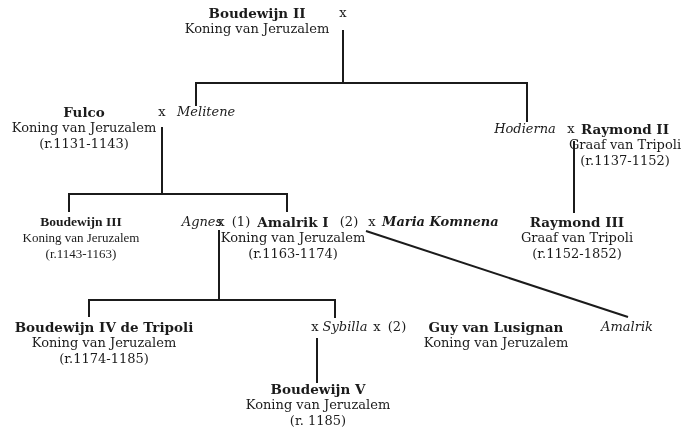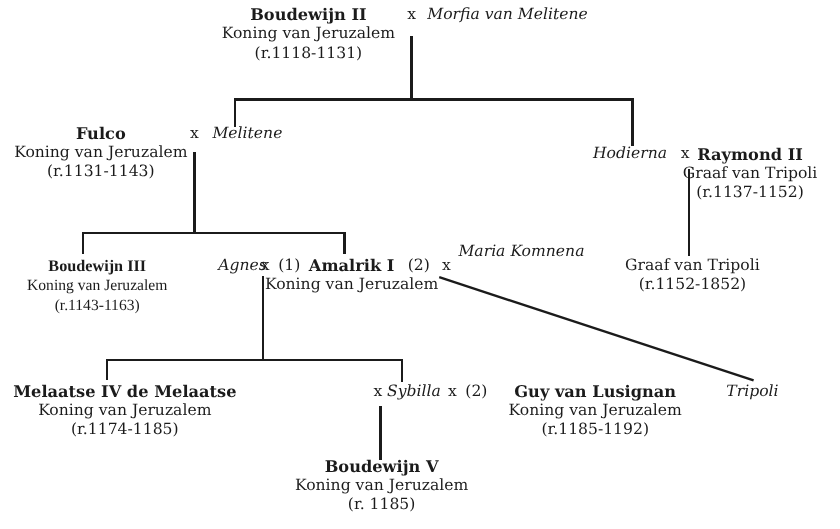--- a/index.html
+++ b/index.html
@@ -47,24 +47,22 @@
     <line class="ortho" x1="88" y1="300" x2="336" y2="300"></line>
     <line class="ortho" x1="89" y1="300" x2="89" y2="317"></line>
     <line class="ortho" x1="335" y1="300" x2="335" y2="318"></line>
     <line x1="366" y1="231" x2="628" y2="317"></line>
     <line class="ortho" x1="317" y1="338" x2="317" y2="383"></line>
   </svg>
 
   <div class="node" style="left:257px; top:5px;">
     <div class="bold">Boudewijn II</div>
     <div>Koning van Jeruzalem</div>
-    <div>(r.1118-1131)</div>
   </div>
   <div class="node" style="left:343px; top:5px;">x</div>
-  <div class="node la italic" style="left:356px; top:5px;">Morfia van Melitene</div>
 
   <div class="node" style="left:84px; top:104px;">
     <div class="bold">Fulco</div>
     <div>Koning van Jeruzalem</div>
     <div>(r.1131-1143)</div>
   </div>
   <div class="node" style="left:162px; top:104px;">x</div>
   <div class="node la italic" style="left:177px; top:104px;">Melitene</div>
 
   <div class="node italic" style="left:525px; top:121px;text-align:right;">Hodierna</div>
@@ -79,44 +77,45 @@
     <div class="bold">Boudewijn III</div>
     <div>Koning van Jeruzalem</div>
     <div>(r.1143-1163)</div>
   </div>
   <div class="node italic" style="left:202px; top:214px;">Agnes</div>
   <div class="node" style="left:221px; top:214px;">x</div>
   <div class="node" style="left:241px; top:214px;">(1)</div>
   <div class="node" style="left:293px; top:214px;">
     <div class="bold">Amalrik I</div>
     <div>Koning van Jeruzalem</div>
+    <div>(r.1163-1174)</div>
   </div>
   <div class="node" style="left:349px; top:214px;">(2)</div>
   <div class="node" style="left:372px; top:214px;">x</div>
-  <div class="node la italic" style="left:382px; top:202px;">Maria Komnena</div>
+  <div class="node la italic" style="left:382px; top:214px;font-weight:bold;">Maria Komnena</div>
   <div class="node" style="left:577px; top:214px;">
+    <div class="bold">Raymond III</div>
     <div>Graaf van Tripoli</div>
     <div>(r.1152-1852)</div>
   </div>
 
   <div class="node" style="left:104px; top:319px;">
-    <div class="bold">Melaatse IV de Melaatse</div>
+    <div class="bold">Boudewijn IV de Tripoli</div>
     <div>Koning van Jeruzalem</div>
     <div>(r.1174-1185)</div>
   </div>
   <div class="node" style="left:315px; top:319px;">x</div>
   <div class="node italic" style="left:345px; top:319px;">Sybilla</div>
   <div class="node" style="left:377px; top:319px;">x</div>
   <div class="node" style="left:397px; top:319px;">(2)</div>
   <div class="node" style="left:496px; top:319px;">
     <div class="bold">Guy van Lusignan</div>
     <div>Koning van Jeruzalem</div>
-    <div>(r.1185-1192)</div>
   </div>
-  <div class="node italic" style="left:627px; top:319px;">Tripoli</div>
+  <div class="node italic" style="left:627px; top:319px;">Amalrik</div>
 
   <div class="node" style="left:318px; top:381px;">
     <div class="bold">Boudewijn V</div>
     <div>Koning van Jeruzalem</div>
     <div>(r. 1185)</div>
   </div>
 
 </div>
 
 </body></html>

